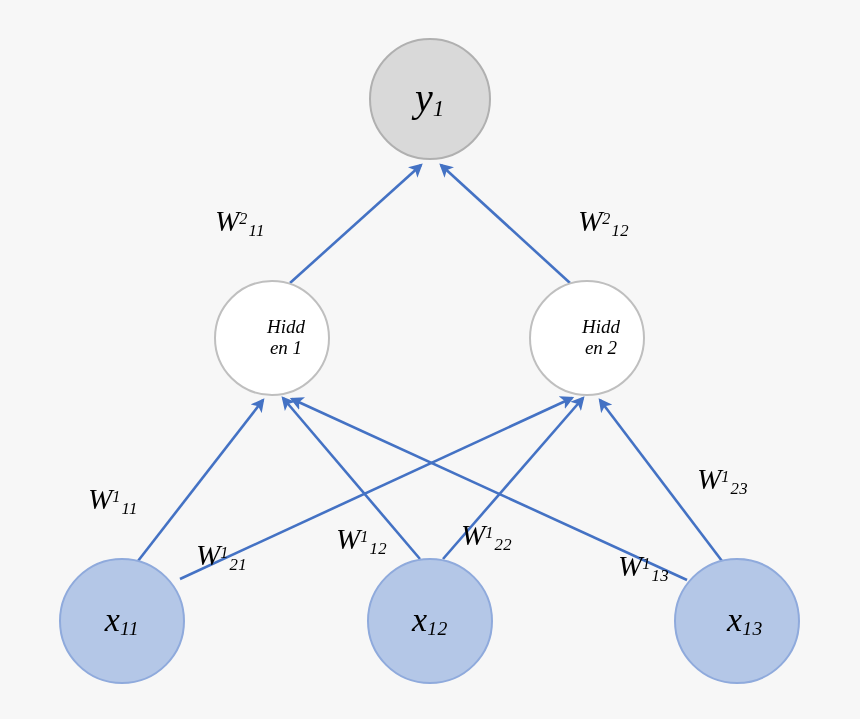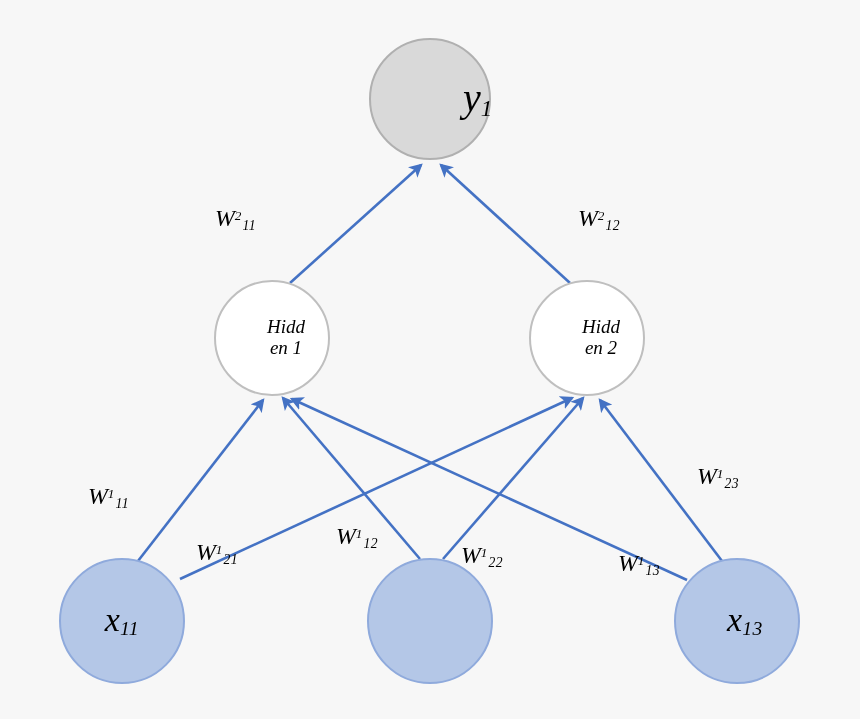--- a/index.html
+++ b/index.html
@@ -61,21 +61,21 @@
   .wsub {
     font-size: 0.62em;
     vertical-align: -0.30em;
     letter-spacing: 0.5px;
     margin-left: 1px;
   }
   .weight-label {
     position: absolute;
     font-family: "Liberation Serif", serif;
     font-style: italic;
-    font-size: 22px;
+    font-size: 27px;
     color: #000000;
     white-space: nowrap;
     pointer-events: none;
   }
   .weight-label .wchar {
     font-size: 1.08em;
   }
 </style>
 </head>
 <body>
@@ -112,56 +112,59 @@
     <g>
       <circle cx="272" cy="338" r="57" fill="#ffffff" stroke="#bfbfbf" stroke-width="2"></circle>
       <circle cx="587" cy="338" r="57" fill="#ffffff" stroke="#bfbfbf" stroke-width="2"></circle>
     </g>
 
     <g>
       <circle cx="430" cy="99" r="60" fill="#d9d9d9" stroke="#b0b0b0" stroke-width="2"></circle>
     </g>
   </svg>
 
-  <div class="node-label output" style="left:370px; top:69px; width:120px; height:60px;padding-left:48px;">
+  <div class="node-label output" style="left:370px; top:69px; width:120px; height:60px;">
     <span><span>y</span><span class="sub">1</span></span>
   </div>
 
   <div class="node-label hidden" style="left:215px; top:306px; width:114px; height:64px; flex-direction:column;">
     <span>Hidd</span>
     <span>en 1</span>
   </div>
   <div class="node-label hidden" style="left:530px; top:306px; width:114px; height:64px; flex-direction:column;">
     <span>Hidd</span>
     <span>en 2</span>
   </div>
 
   <div class="node-label input" style="left:62px; top:595px; width:120px; height:52px;font-family:Liberation Serif, serif;">
     <span><span>x</span><span class="sub">11</span></span>
+  </div>
+  <div class="node-label input" style="left:370px; top:595px; width:120px; height:52px;">
+    <span><span>x</span><span class="sub">12</span></span>
   </div>
   <div class="node-label input" style="left:677px; top:595px; width:136px; height:52px;">
     <span><span>x</span><span class="sub">13</span></span>
   </div>
 
   <div class="weight-label" style="left:215px; top:205px;">
     <span class="wchar">W</span><span class="sup">2</span><span class="wsub">11</span>
   </div>
   <div class="weight-label" style="left:578px; top:205px;">
     <span class="wchar">W</span><span class="sup">2</span><span class="wsub">12</span>
   </div>
   <div class="weight-label" style="left:88px; top:483px;">
     <span class="wchar">W</span><span class="sup">1</span><span class="wsub">11</span>
   </div>
   <div class="weight-label" style="left:196px; top:539px;">
     <span class="wchar">W</span><span class="sup">1</span><span class="wsub">21</span>
   </div>
   <div class="weight-label" style="left:336px; top:523px;">
     <span class="wchar">W</span><span class="sup">1</span><span class="wsub">12</span>
   </div>
-  <div class="weight-label" style="left:461px; top:542px;">
+  <div class="weight-label" style="left:461px; top:519px;">
     <span class="wchar">W</span><span class="sup">1</span><span class="wsub">22</span>
   </div>
   <div class="weight-label" style="left:592px; top:550px;margin-left:26px;">
     <span class="wchar">W</span><span class="sup">1</span><span class="wsub">13</span>
   </div>
   <div class="weight-label" style="left:697px; top:463px;font-style:italic;">
     <span class="wchar">W</span><span class="sup">1</span><span class="wsub">23</span>
   </div>
 
 </div>

